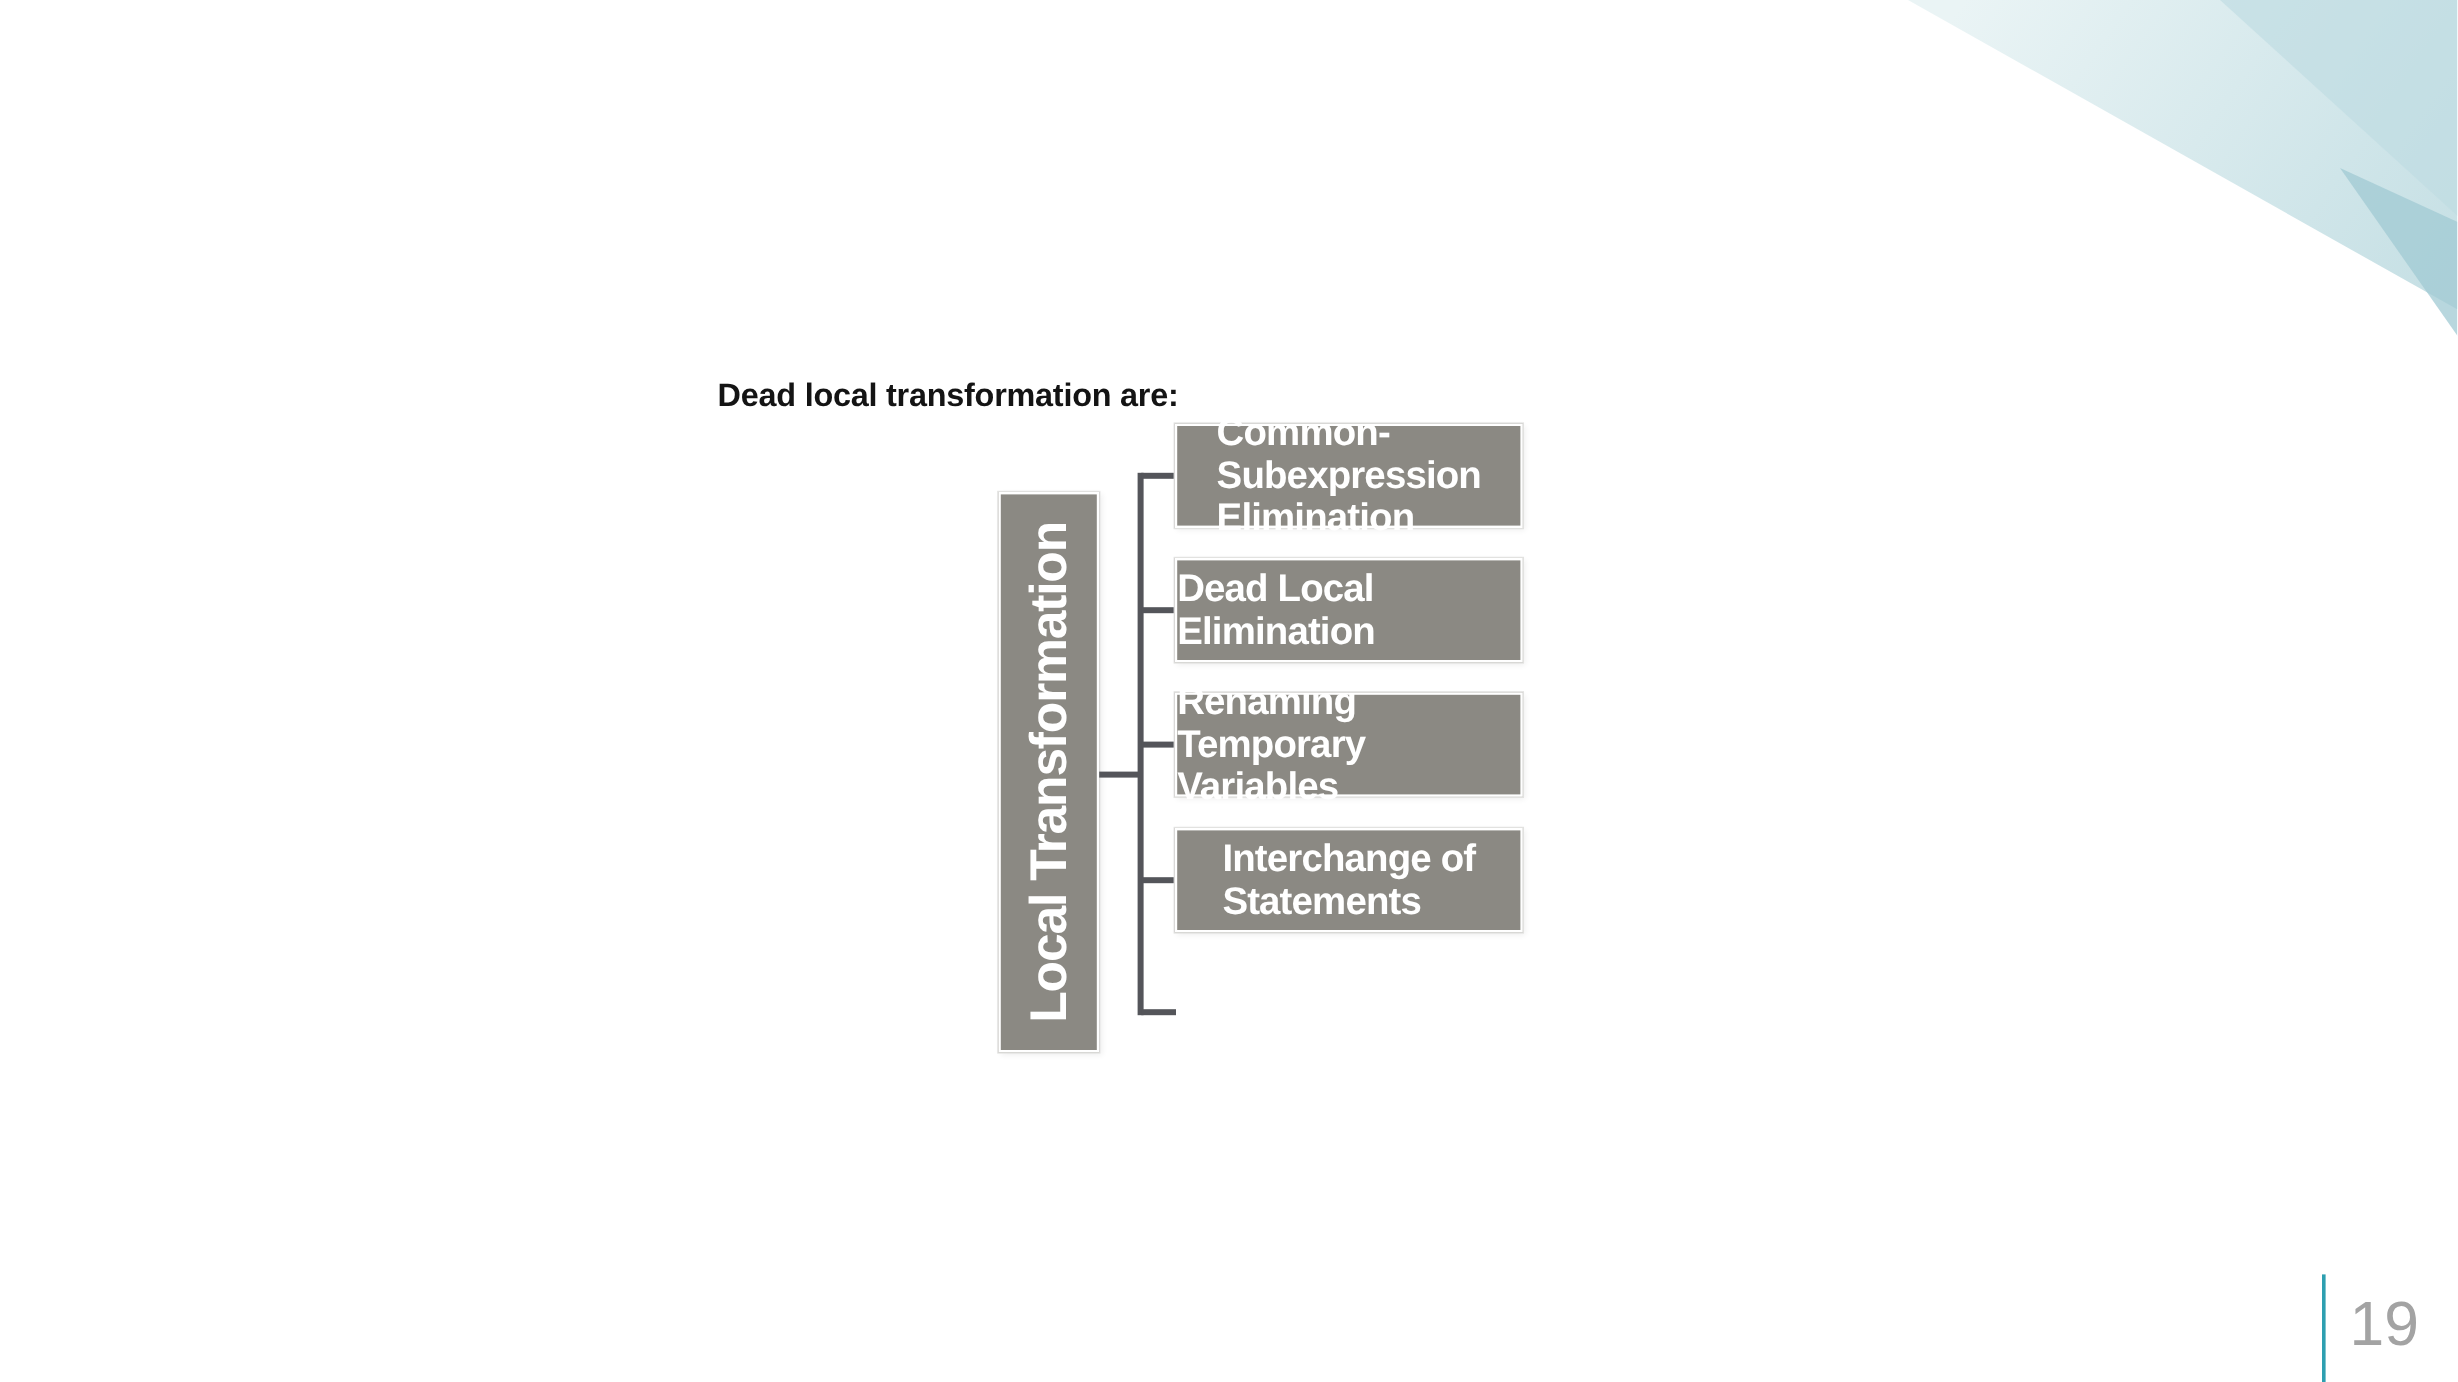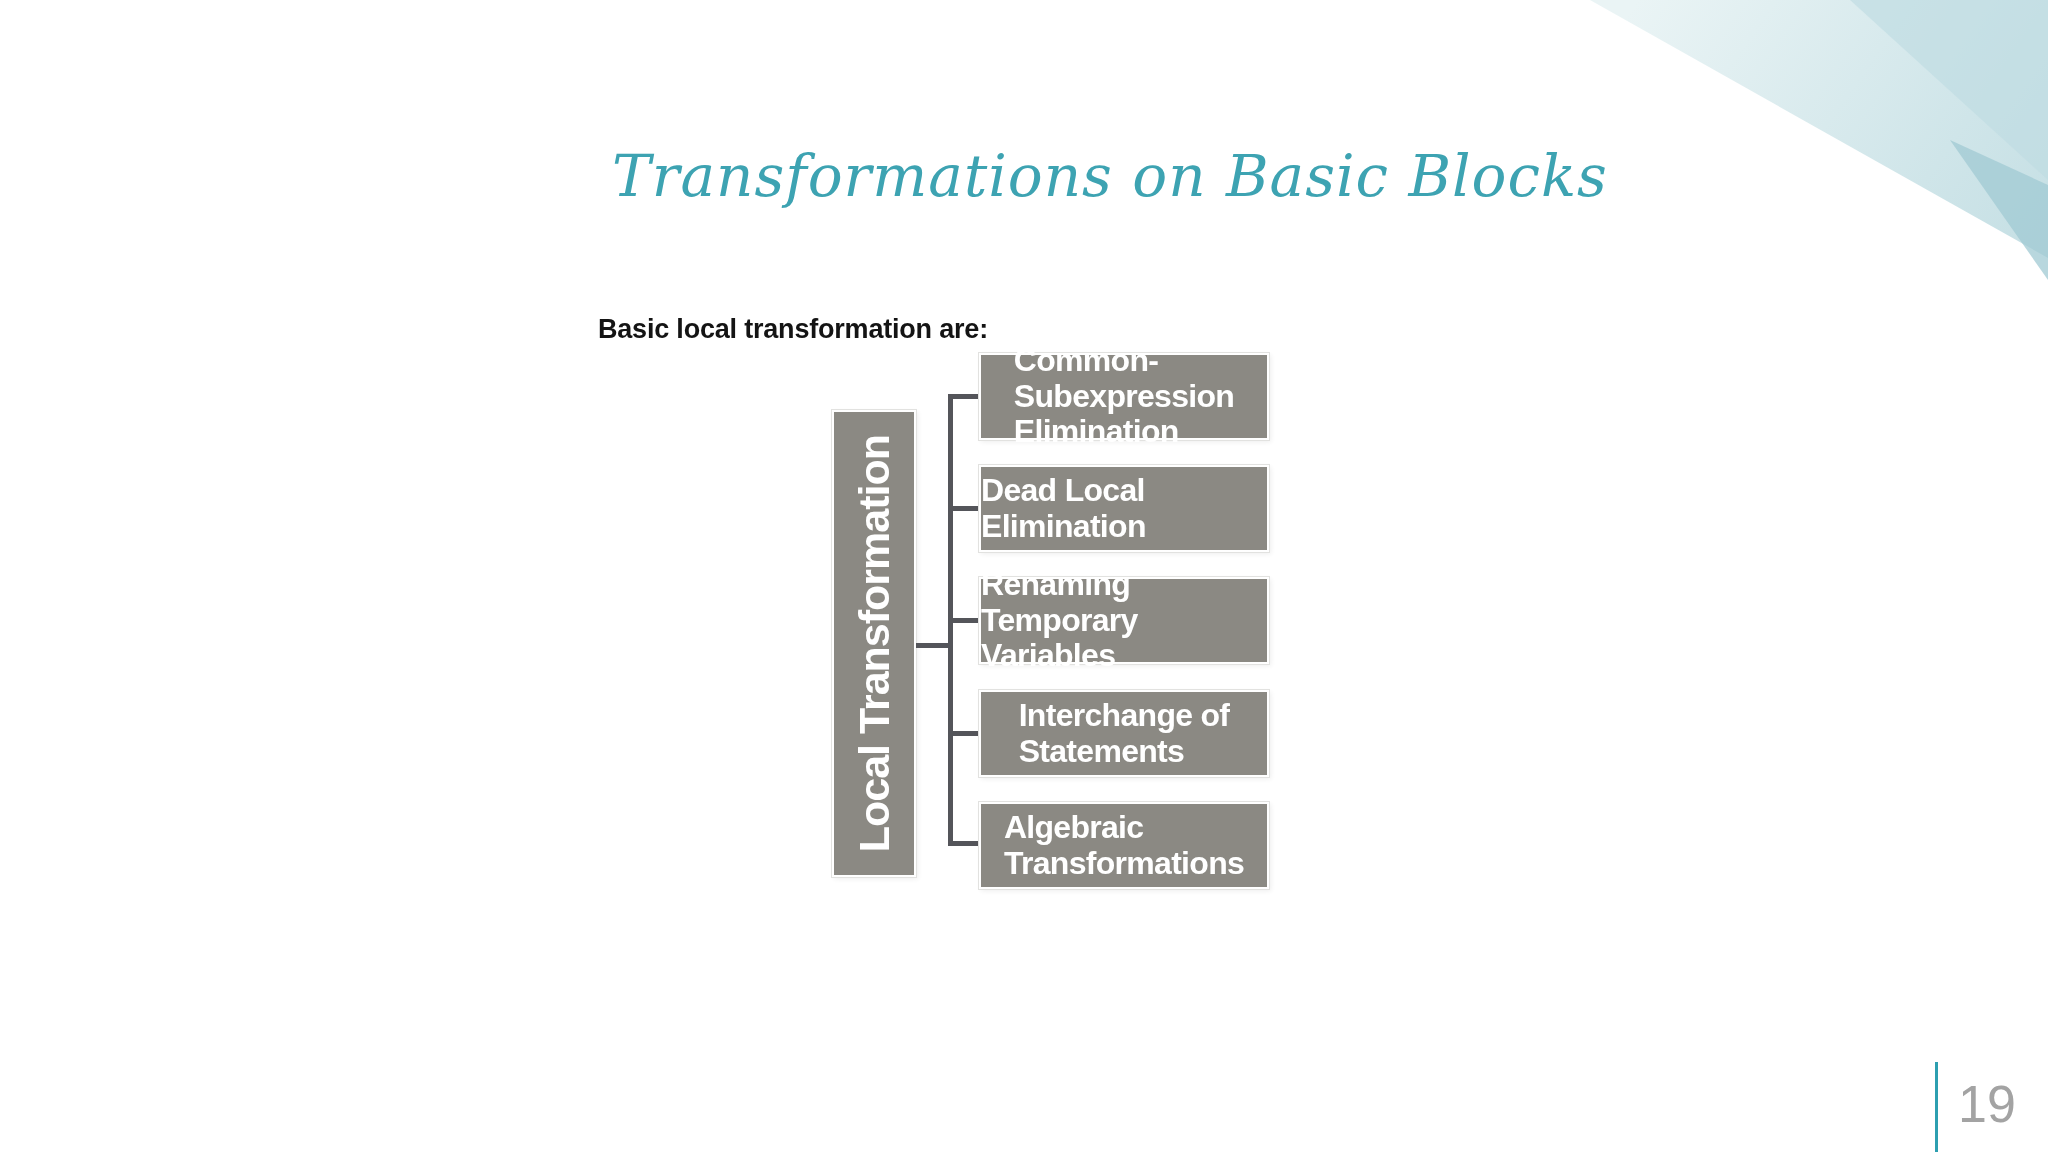--- a/index.html
+++ b/index.html
@@ -79,22 +79,21 @@
 <body>
 
 <div class="slide">
 
   <div class="corner">
     <div class="tri tri-1"></div>
     <div class="tri tri-2"></div>
     <div class="tri tri-3"></div>
   </div>
 
-  <div class="title">Transformations on Basic Blocks</div>
-  <div class="subtitle">Basic local transformation are:</div>
+  <div class="subtitle">Dead local transformation are:</div>
 
   <div class="root-node">
     <div class="root-label">Local Transformation</div>
   </div>
 
   <div class="connector" style="left:916px; top:643px; width:34px; height:5px;"></div>
   <div class="connector" style="left:948px; top:394px; width:5px; height:452px;"></div>
   <div class="connector" style="left:951px; top:394px; width:29px; height:5px;"></div>
   <div class="connector" style="left:951px; top:506px; width:29px; height:5px;"></div>
   <div class="connector" style="left:951px; top:618px; width:29px; height:5px;"></div>
@@ -102,19 +101,17 @@
   <div class="connector" style="left:951px; top:841px; width:29px; height:5px;"></div>
 
   <div class="node-box" style="top:353px;">Common-
 Subexpression
 Elimination</div>
   <div class="node-box" style="top:465px;">Dead Local Elimination</div>
   <div class="node-box" style="top:690px;">Interchange of
 Statements</div>
   <div class="node-box" style="top:577px;">Renaming Temporary
 Variables</div>
-  <div class="node-box" style="top:802px;">Algebraic
-Transformations</div>
 
   <div class="accent-line"></div>
   <div class="page-number">19</div>
 
 </div>
 
 </body></html>

